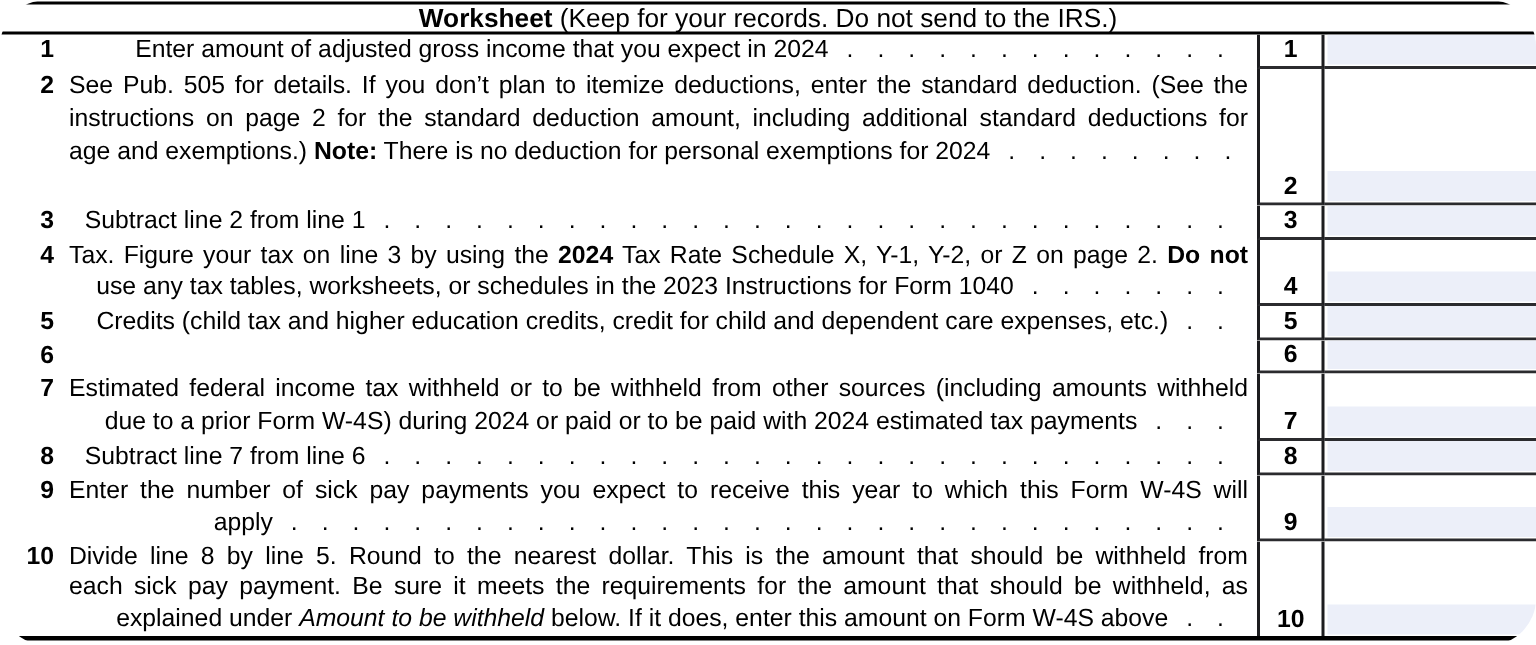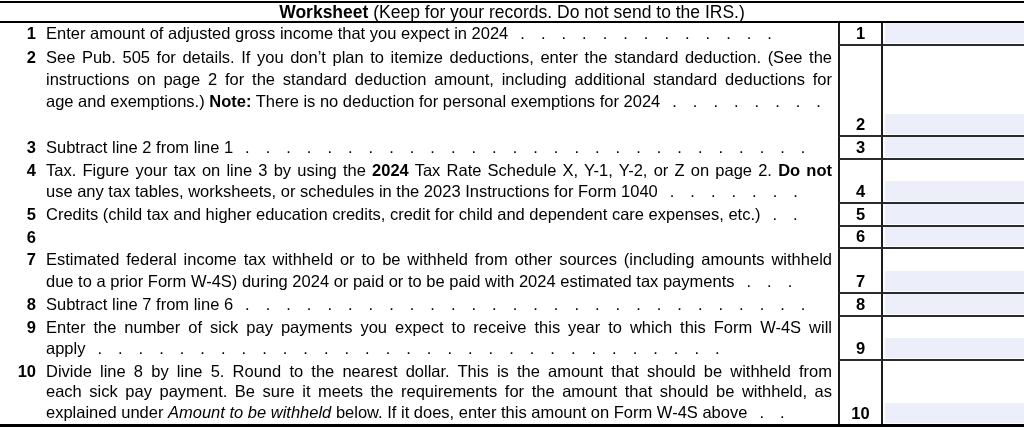--- a/index.html
+++ b/index.html
@@ -1,18 +1,18 @@
 <!DOCTYPE html>
 <html style="--field-bg: #eceff9;"><head>
 <meta charset="utf-8">
 <style>
   html,body { margin:0; padding:0; background:#ffffff; }
   .sheet {
     position:relative; width:1024px; height:430px; background:#fff;
-    font-family:"Liberation Sans", sans-serif; color:#000; overflow:hidden;
+    font-family:"Liberation Sans", sans-serif; color:#000; overflow:hidden;border-radius:31px;
   }
   .top-rule { position:absolute; top:1px; left:0; width:1024px; height:2px; background:#000; }
   .heading {
     position:absolute; top:3px; left:0; width:1024px; text-align:center;
     font-size:17.5px; line-height:19px; white-space:nowrap;
   }
   .heading .bold { font-weight:bold; }
   .wtable {
     position:absolute; top:21px; left:0; width:1024px;
     border-top:2px solid #000; border-bottom:3px solid #000;
@@ -22,21 +22,21 @@
   .cell-text {
     width:838px; box-sizing:border-box; display:flex; align-items:flex-start;
     overflow:hidden;
   }
   .lnum {
     width:36px; text-align:right; font-weight:bold; font-size:16.5px; flex:0 0 36px;
   }
   .ltext { flex:1; margin-left:10px; margin-right:6px; font-size:16.5px; overflow:hidden; }
   .line { white-space:normal; }
   .line.fill { text-align:justify; text-align-last:justify; }
-  .line.last { text-align:left; white-space:nowrap; overflow:hidden; }
+  .line.last { text-align:right; white-space:nowrap; overflow:hidden; }
   .line .b { font-weight:bold; }
   .line .i { font-style:italic; }
   .dots { letter-spacing:16px; margin-left:12px; }
   .cell-num {
     width:45px; flex:0 0 45px; box-sizing:border-box;
     border-left:2px solid #1c1c1f; border-right:2px solid #1c1c1f;
     border-bottom:2px solid #2b2b2e;
     display:flex; align-items:flex-end; justify-content:center;
     font-weight:bold; font-size:16.5px; padding-bottom:1px; overflow:hidden;
   }

